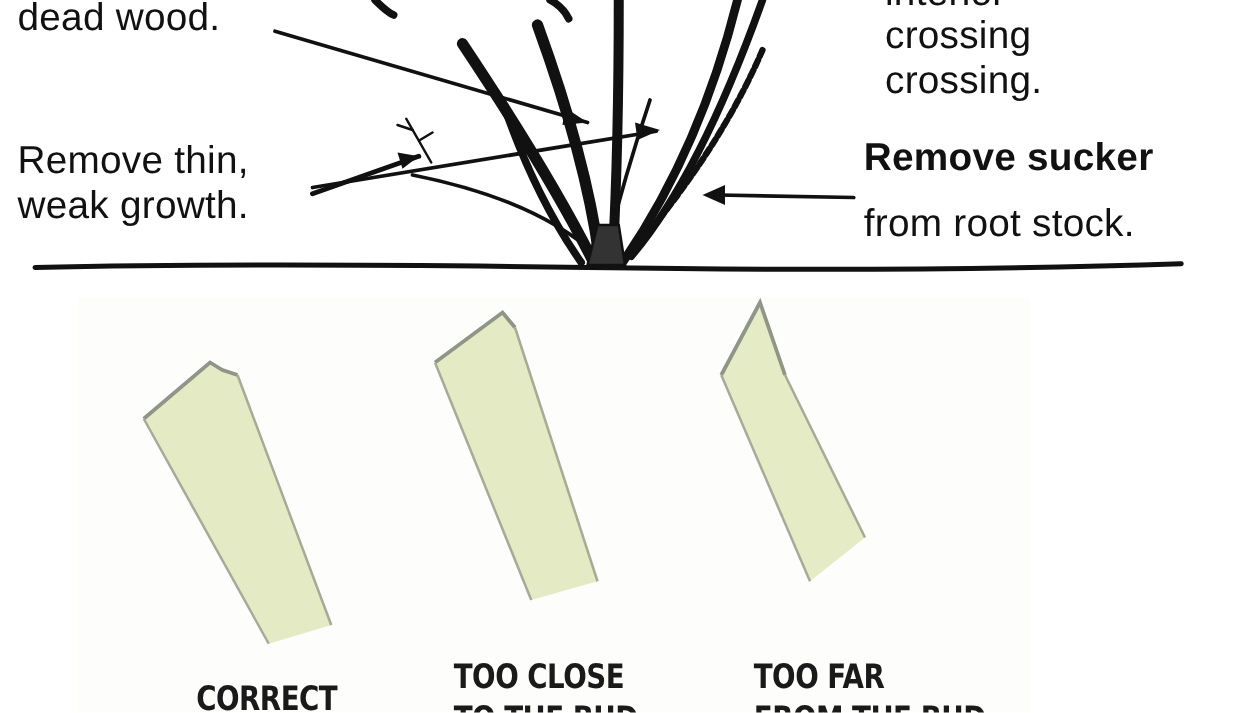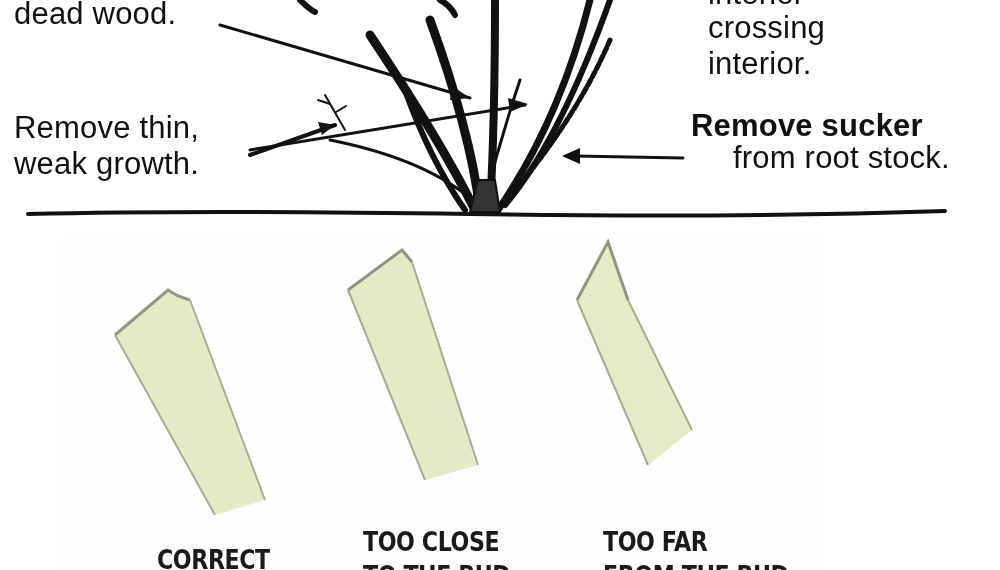--- a/index.html
+++ b/index.html
@@ -66,23 +66,23 @@
     <polygon points="577,300 608,242 628,300 692,430 648,465" fill="#dfe6b8" opacity="0.8"></polygon>
     <polyline points="577,300 608,242 628,300" stroke="#8f9587" stroke-width="3" fill="none"></polyline>
     <line x1="577" y1="300" x2="648" y2="465" stroke="#a6ab98" stroke-width="2"></line>
     <line x1="628" y1="300" x2="692" y2="430" stroke="#a6ab98" stroke-width="2"></line>
   </g>
 </svg>
 
 <div class="label" style="left:14px; top:-4px;">dead wood.</div>
 <div class="label" style="left:708px; top:-24px;">interior</div>
 <div class="label" style="left:708px; top:10px;">crossing</div>
-<div class="label" style="left:708px; top:46px;">interior.</div>
+<div class="label" style="left:708px; top:46px;">crossing.</div>
 <div class="label" style="left:14px; top:110px;">Remove thin,</div>
 <div class="label" style="left:14px; top:146px;text-align:right;">weak growth.</div>
 <div class="label" style="left:691px; top:108px;font-weight:bold;">Remove sucker</div>
-<div class="label" style="left:691px; top:140px;margin-left:42px;">from root stock.</div>
+<div class="label" style="left:691px; top:161px;">from root stock.</div>
 
 <div class="cap" style="left:157px; top:543px;">CORRECT</div>
 <div class="cap" style="left:363px; top:525px;">TOO CLOSE</div>
 <div class="cap" style="left:363px; top:559px;">TO THE BUD</div>
 <div class="cap" style="left:603px; top:525px;">TOO FAR</div>
 <div class="cap" style="left:603px; top:559px;">FROM THE BUD</div>
 
 </body></html>

